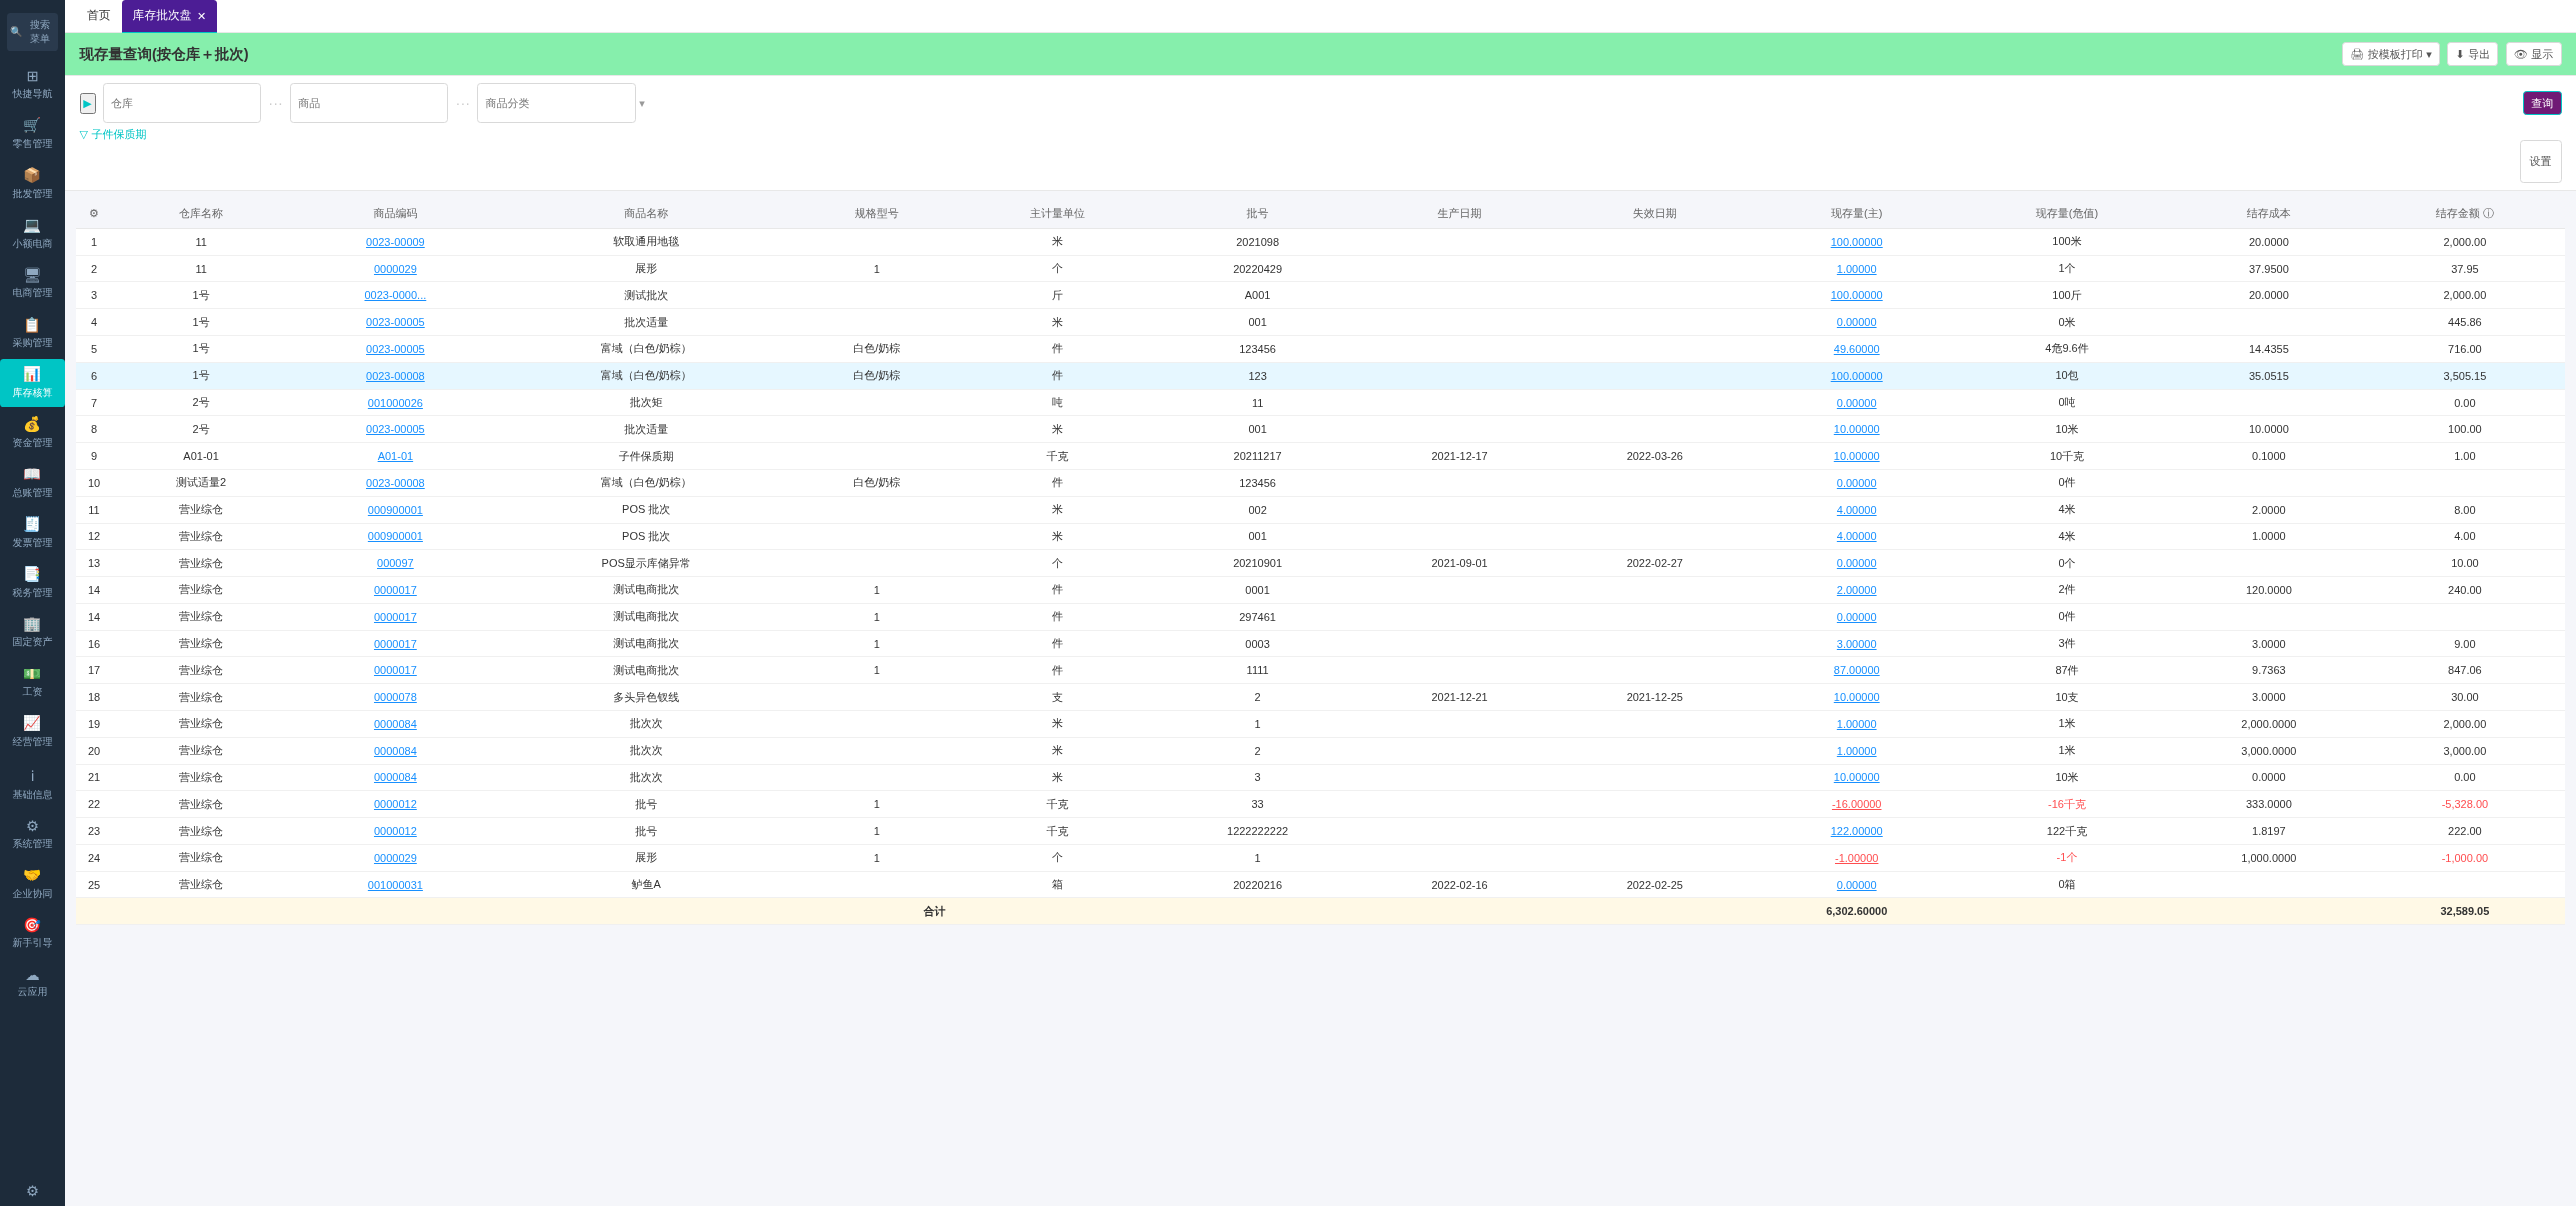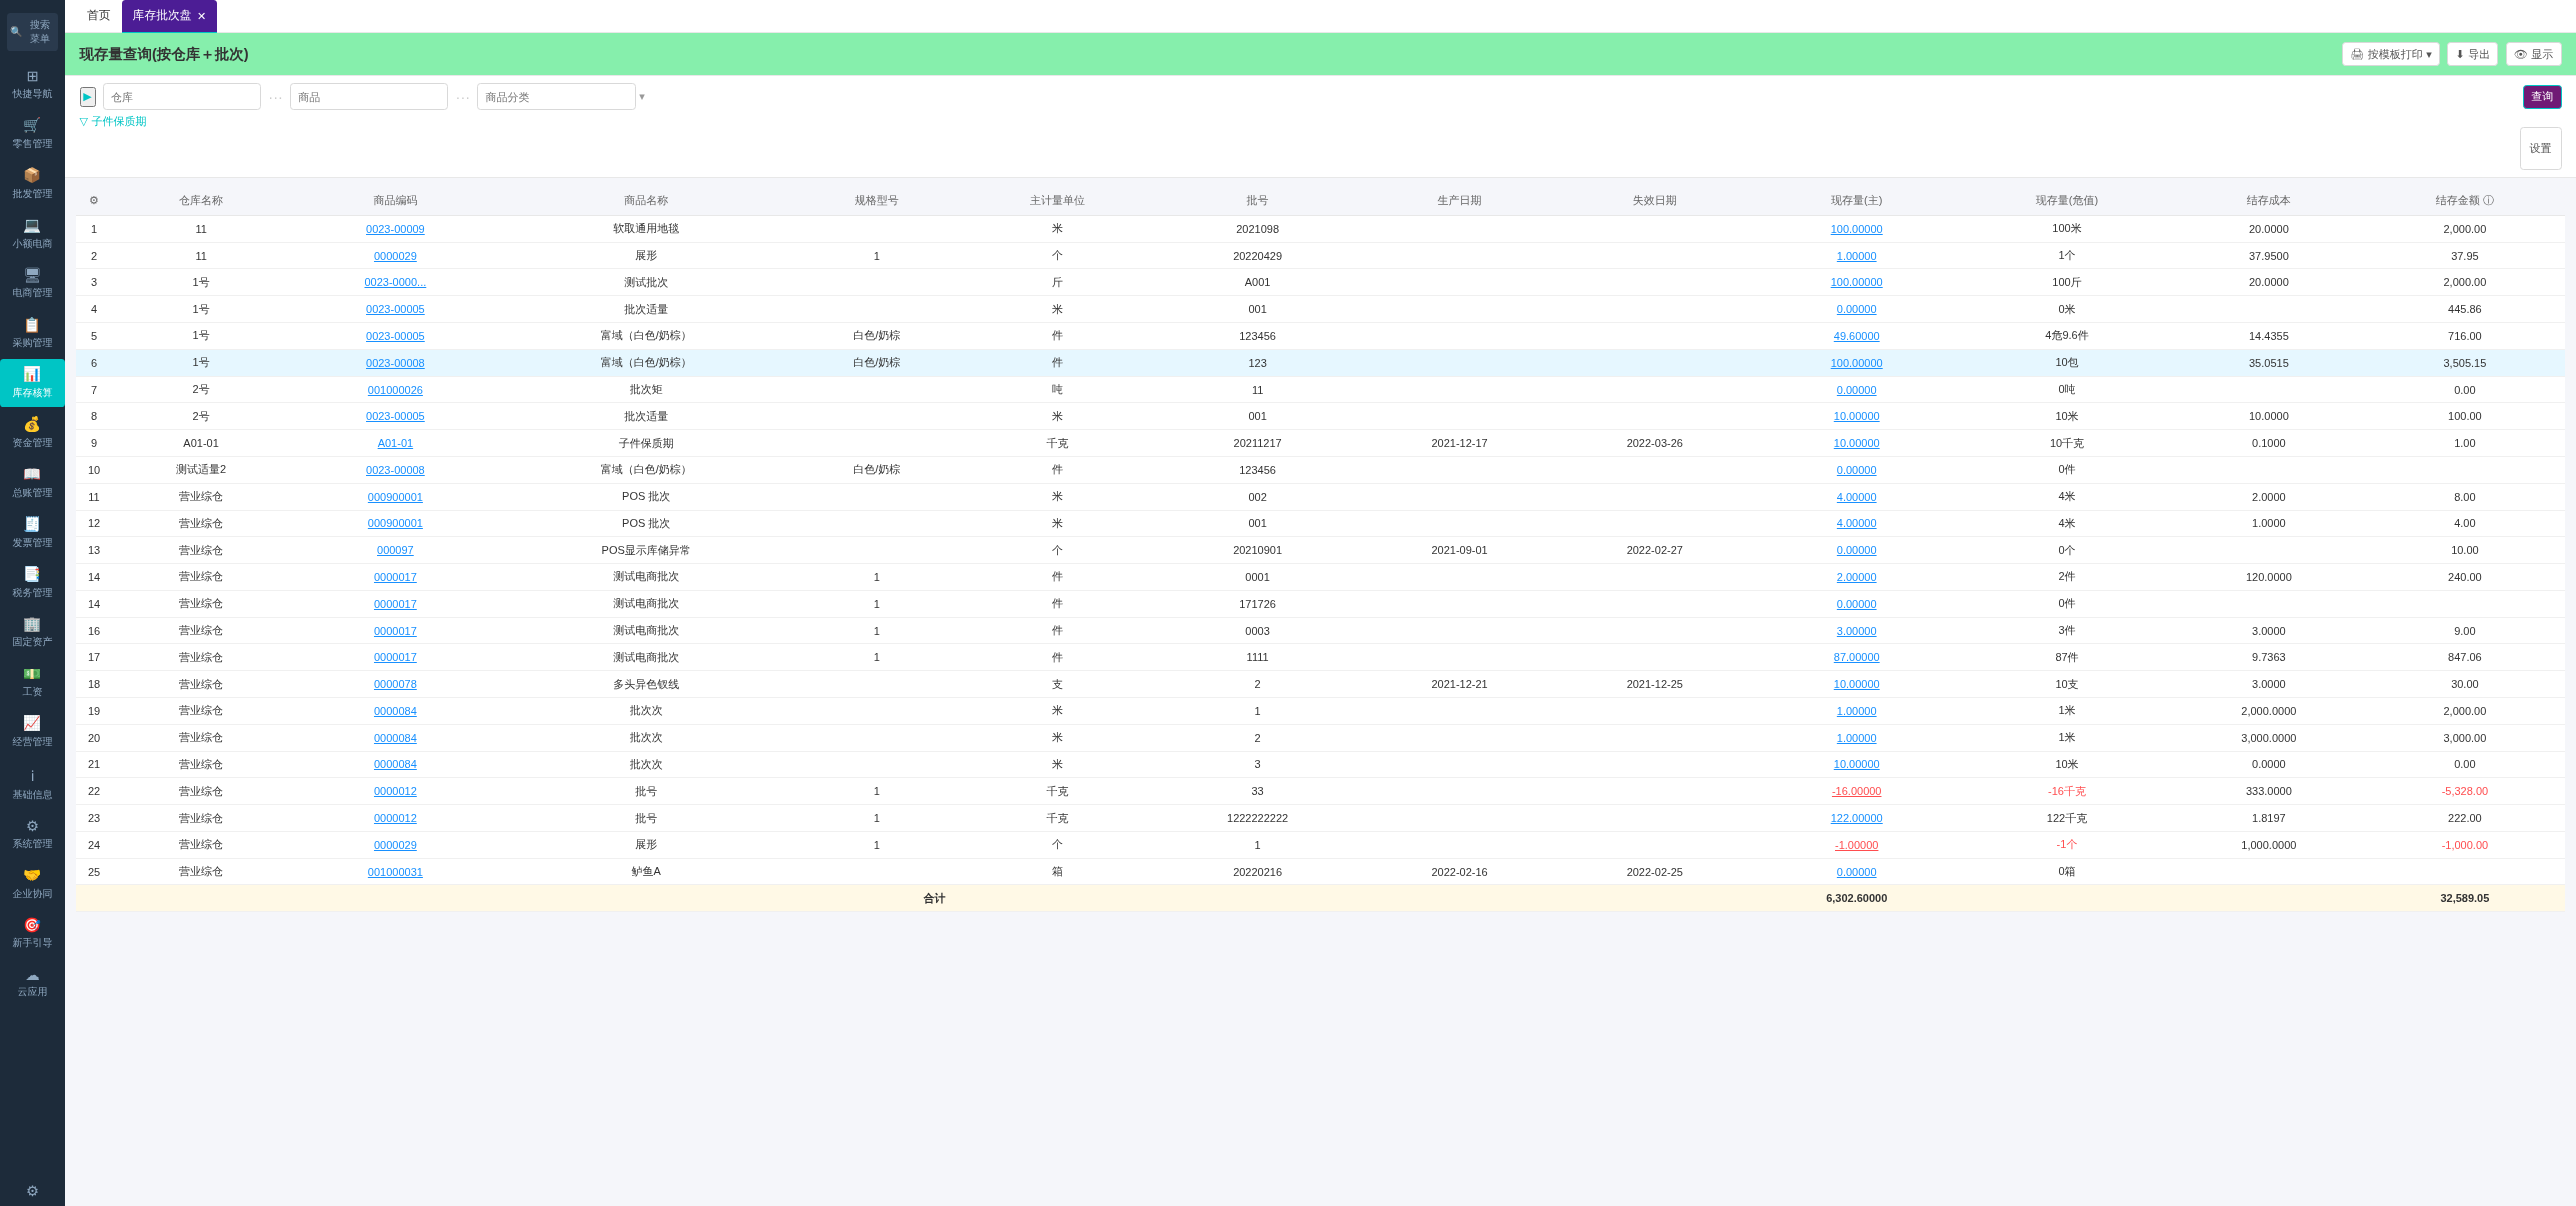--- a/index.html
+++ b/index.html
@@ -34,21 +34,21 @@
     .page-title { font-size: 14.5px; font-weight: 600; color: #333; }
     .header-actions { display: flex; align-items: center; gap: 7.2px; }
     .header-btn { display: flex; align-items: center; gap: 3.6px; font-size: 11px; color: #555; cursor: pointer; padding: 3.6px 7.2px; border: 0.9px solid #d9d9d9; border-radius: 3.6px; background: #fff; }
     .header-btn.primary { background: #701a75; color: #fff; border-color: #00c5c5; }
 
     
     .filter-area { background: #fff; padding: 7.2px 14.5px; border-bottom: 0.9px solid #e8e8e8; flex-shrink: 0; }
     .filter-row { display: flex; align-items: center; gap: 7.2px; }
     .filter-expand { display: flex; align-items: center; justify-content: center; color: #00c5c5; font-size: 11px; cursor: pointer; padding: 1.8px; }
     .filter-item { display: flex; align-items: center; gap: 3.6px; }
-    .filter-input { border: 0.9px solid #d9d9d9; border-radius: 3.6px; padding: 3.6px 7.2px; font-size: 11px; color: #333; min-width: 72px; height: 27px; }
+    .filter-input { border: 0.9px solid #d9d9d9; border-radius: 3.6px; padding: 3.6px 7.2px; font-size: 11px; color: #333; min-width: 72px; height: 40px; }
     .filter-separator { color: #ccc; font-size: 14.5px; }
     .filter-expand-btn { display: flex; align-items: center; gap: 3.6px; color: #00c5c5; cursor: pointer; font-size: 11px; margin-top: 3.6px; }
 
     
     .table-container { flex: 1; overflow: auto; padding: 7.2px 11px; }
     .data-table { width: 100%; border-collapse: collapse; background: #fff; font-size: 11px; }
     .data-table th { background: #f5f6fa; padding: 7.2px 7.2px; text-align: center; border-bottom: 0.9px solid #e8e8e8; color: #666; font-weight: 500; white-space: nowrap; position: sticky; top: 0; z-index: 1; }
     .data-table td { padding: 5.4px 7.2px; text-align: center; border-bottom: 0.9px solid #f0f0f0; white-space: nowrap; }
     .data-table tr.highlighted td { background: #e6f7ff; }
     .data-table .link-cell { color: #1890ff; cursor: pointer; text-decoration: underline; }
@@ -444,21 +444,21 @@
       <td>120.0000</td>
       <td class="">240.00</td>
     </tr>
             <tr>
       <td class="col-seq">14</td>
       <td>营业综仓</td>
       <td class="link-cell">0000017</td>
       <td>测试电商批次</td>
       <td>1</td>
       <td>件</td>
-      <td>171726</td>
+      <td>297461</td>
       <td></td>
       <td></td>
       <td class="link-cell">0.00000</td>
       <td class="">0件</td>
       <td></td>
       <td class=""></td>
     </tr>
             <tr>
       <td class="col-seq">16</td>
       <td>营业综仓</td>

